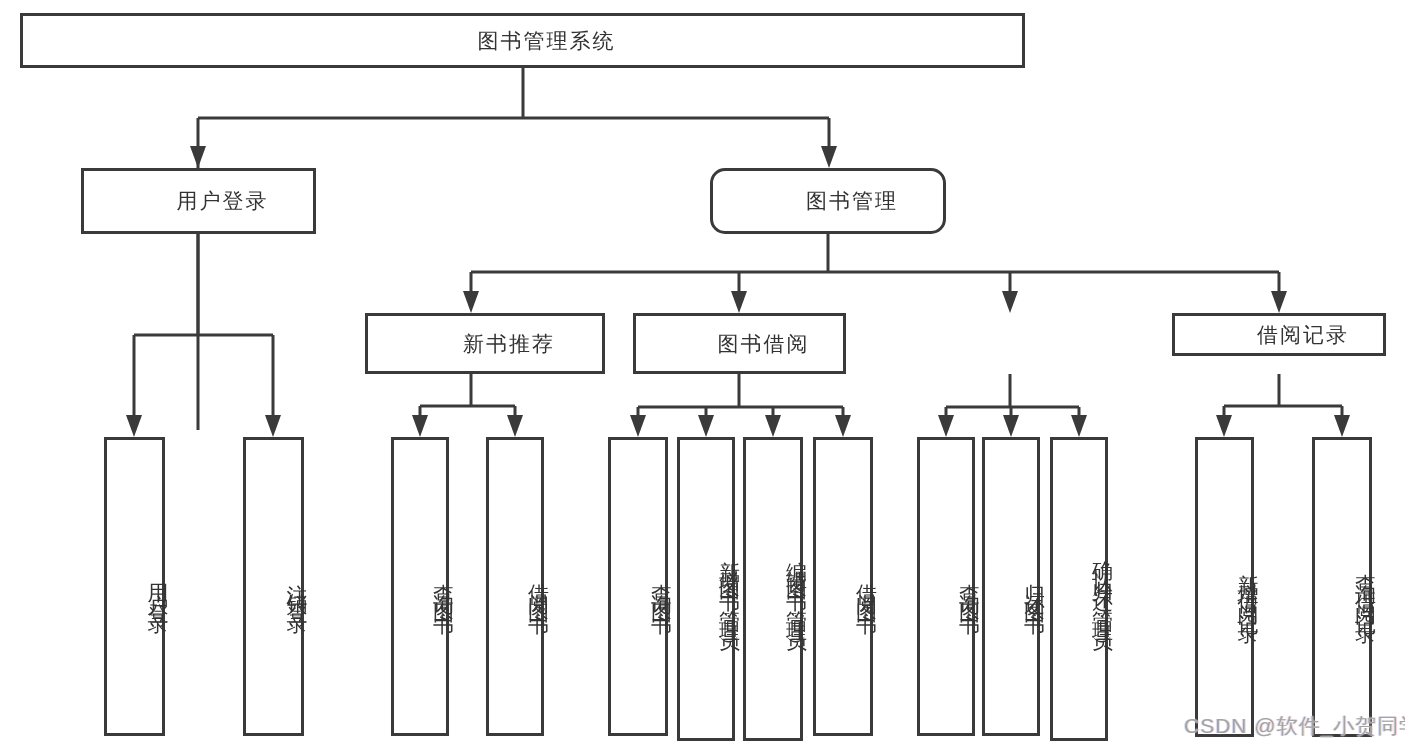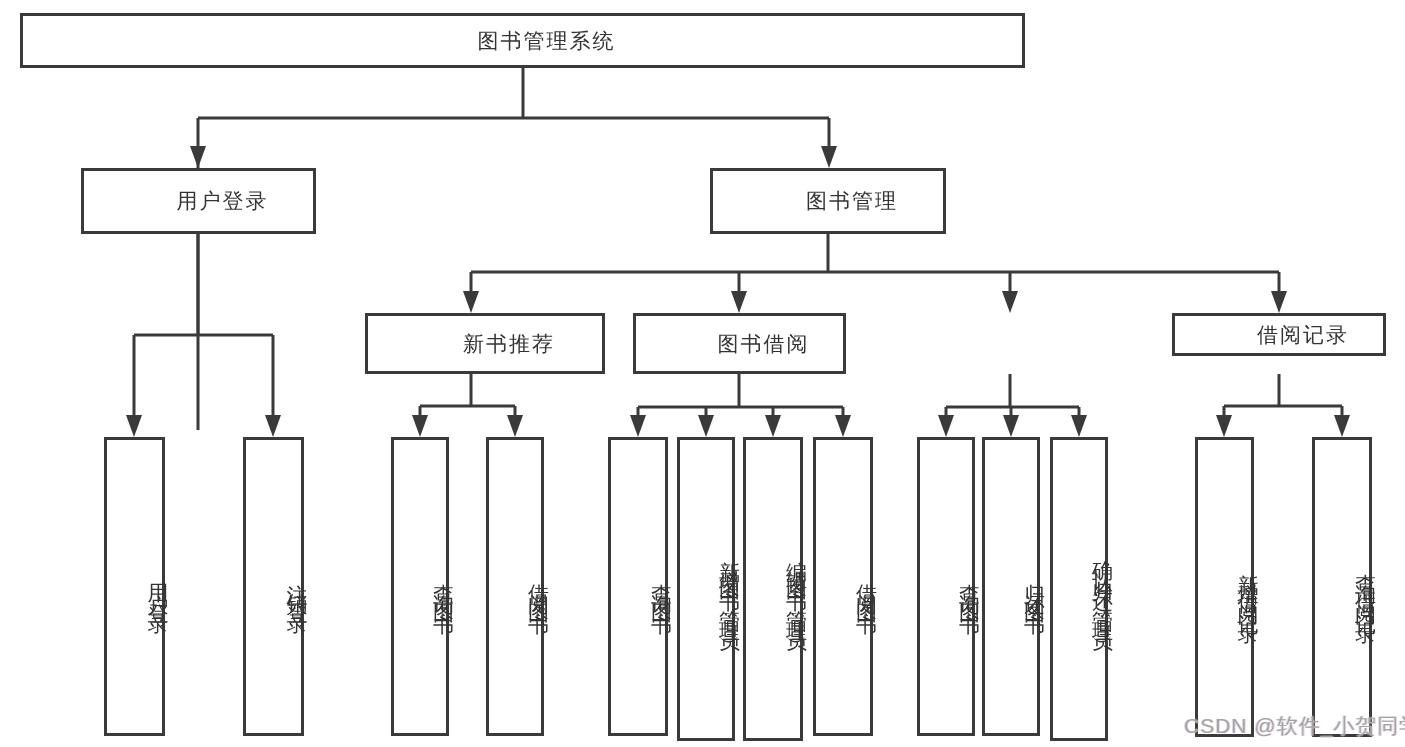--- a/index.html
+++ b/index.html
@@ -102,21 +102,21 @@
     </g>
   </svg>
 
   <div class="box" style="left:20px; top:13px; width:1005px; height:55px;">
     <span>图书管理系统</span>
   </div>
 
   <div class="box" style="left:81px; top:168px; width:235px; height:66px;">
     <span>用户登录</span>
   </div>
-  <div class="box" style="left:710px; top:168px; width:236px; height:66px;">
+  <div class="box" style="left:710px; top:168px; width:236px; height:66px;border-radius:15px;">
     <span>图书管理</span>
   </div>
 
   <div class="box" style="left:365px; top:313px; width:240px; height:61px;">
     <span>新书推荐</span>
   </div>
   <div class="box" style="left:633px; top:313px; width:213px; height:61px;">
     <span>图书借阅</span>
   </div>
   <div class="box" style="left:1172px; top:313px; width:214px; height:43px;">

